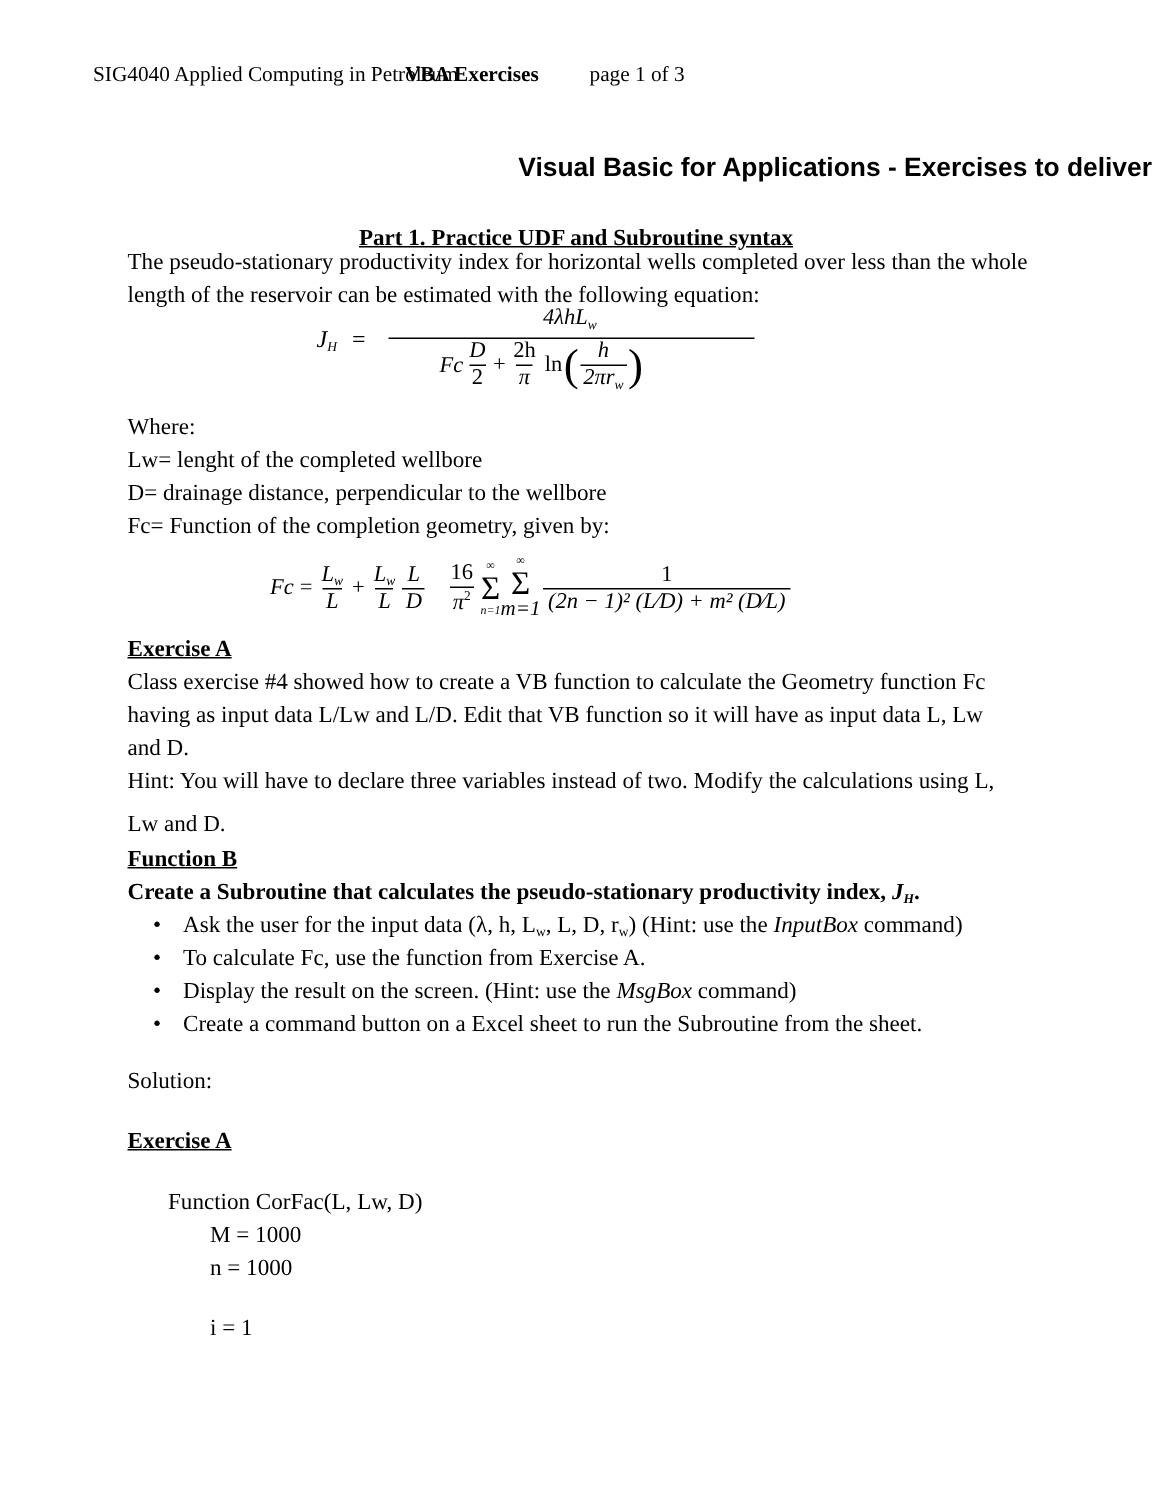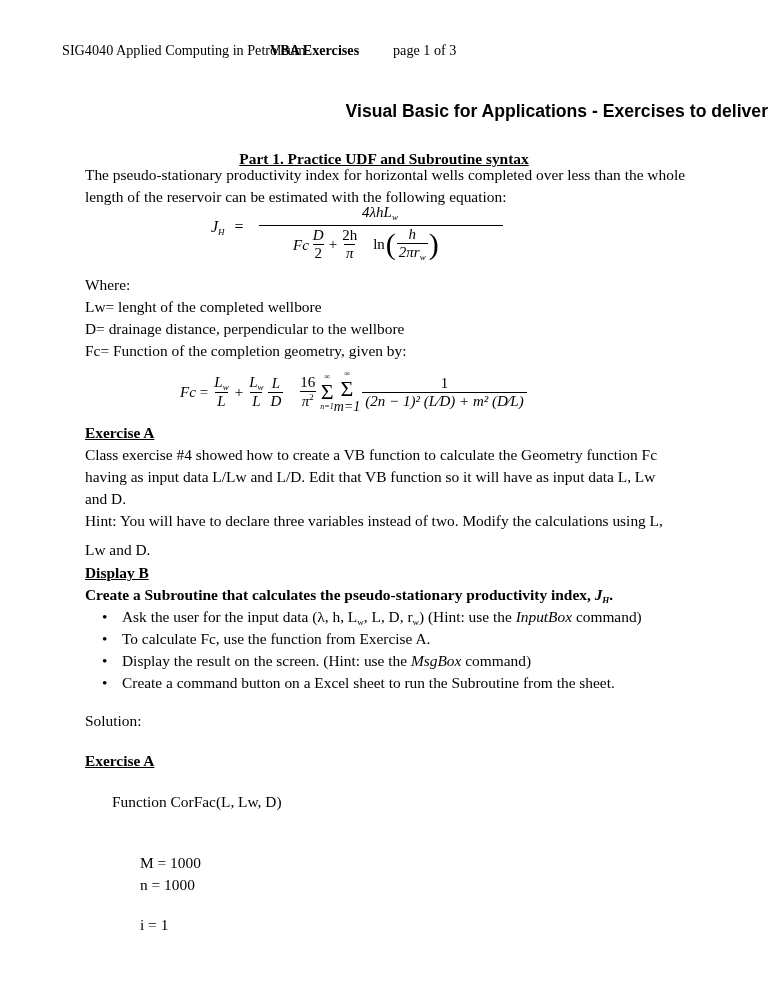--- a/index.html
+++ b/index.html
@@ -25,21 +25,21 @@
   .frac > .den { border-top: 1px solid #000; padding: 0 2px; }
   .sub { font-size: 9px; vertical-align: -3px; }
   .sup { font-size: 9px; vertical-align: 6px; }
   .up { font-style: normal; }
 
   .bullet-list { left: 115px; }
   .bullet { position: absolute; white-space: nowrap; }
   .bullet .dot { position: absolute; left: -20px; font-style: normal; }
 
   .code { left: 85px; margin-left: 27px; }
-  .code-ind { left: 140px; margin-top: 39px; }
+  .code-ind { left: 140px; }
 </style>
 </head>
 <body>
 
 <div>
   <span class="abs hdr hdr-left">SIG4040 Applied Computing in Petroleum</span>
   <span class="abs hdr hdr-mid">VBA Exercises</span>
   <span class="abs hdr hdr-right">page 1 of 3</span>
 </div>
 
@@ -62,21 +62,21 @@
     <span style="margin-top:2px;">Fc</span>
     <span class="frac" style="margin-left:2px;">
         <span class="num">D</span>
         <span class="den up" style="border-top:1px solid #000;">2</span>
       </span>
     <span class="up" style="margin:0 3px;">+</span>
     <span class="frac">
         <span class="num up">2h</span>
         <span class="den">π</span>
       </span>
-    <span class="up" style="margin-left:14px;">ln</span>
+    <span class="up" style="margin-left:4px;">ln</span>
     <span class="up" style="font-size:30px; font-weight:100; margin:0 1px;">(</span>
     <span class="frac">
         <span class="num">h</span>
         <span class="den"><span>2πr</span><span class="sub">w</span></span>
       </span>
     <span class="up" style="font-size:30px; font-weight:100; margin-left:1px;">)</span>
   </div>
 </div>
 
 <div class="abs line" style="top:276px;">Where:</div>
@@ -120,21 +120,21 @@
     </span>
 </div>
 
 <div class="abs line u" style="top:424px;">Exercise A</div>
 <div class="abs line" style="top:446px;">Class exercise #4 showed how to create a VB function to calculate the Geometry function Fc</div>
 <div class="abs line" style="top:468px;">having as input data L/Lw and L/D. Edit that VB function so it will have as input data L, Lw</div>
 <div class="abs line" style="top:490px;">and D.</div>
 <div class="abs line" style="top:512px;">Hint: You will have to declare three variables instead of two. Modify the calculations using L,</div>
 <div class="abs line" style="top:541px;">Lw and D.</div>
 
-<div class="abs line u" style="top:564px;">Display B</div>
+<div class="abs line u" style="top:564px;">Function B</div>
 <div class="abs line" style="top:586px;font-weight:bold;">
   <span>Create a Subroutine that calculates the pseudo-stationary productivity index, </span><i>J</i><i class="sub">H</i><span>.</span>
 </div>
 
 <div class="abs bullet-list" style="top:608px; left:122px;">
   <div class="bullet" style="top:0;">
     <span class="dot">•</span>
     <span>Ask the user for the input data (λ, h, L</span><span class="sub">w</span><span>, L, D, r</span><span class="sub">w</span><span>) (Hint: use the </span><i>InputBox</i><span> command)</span>
   </div>
   <div class="bullet" style="top:22px;">

